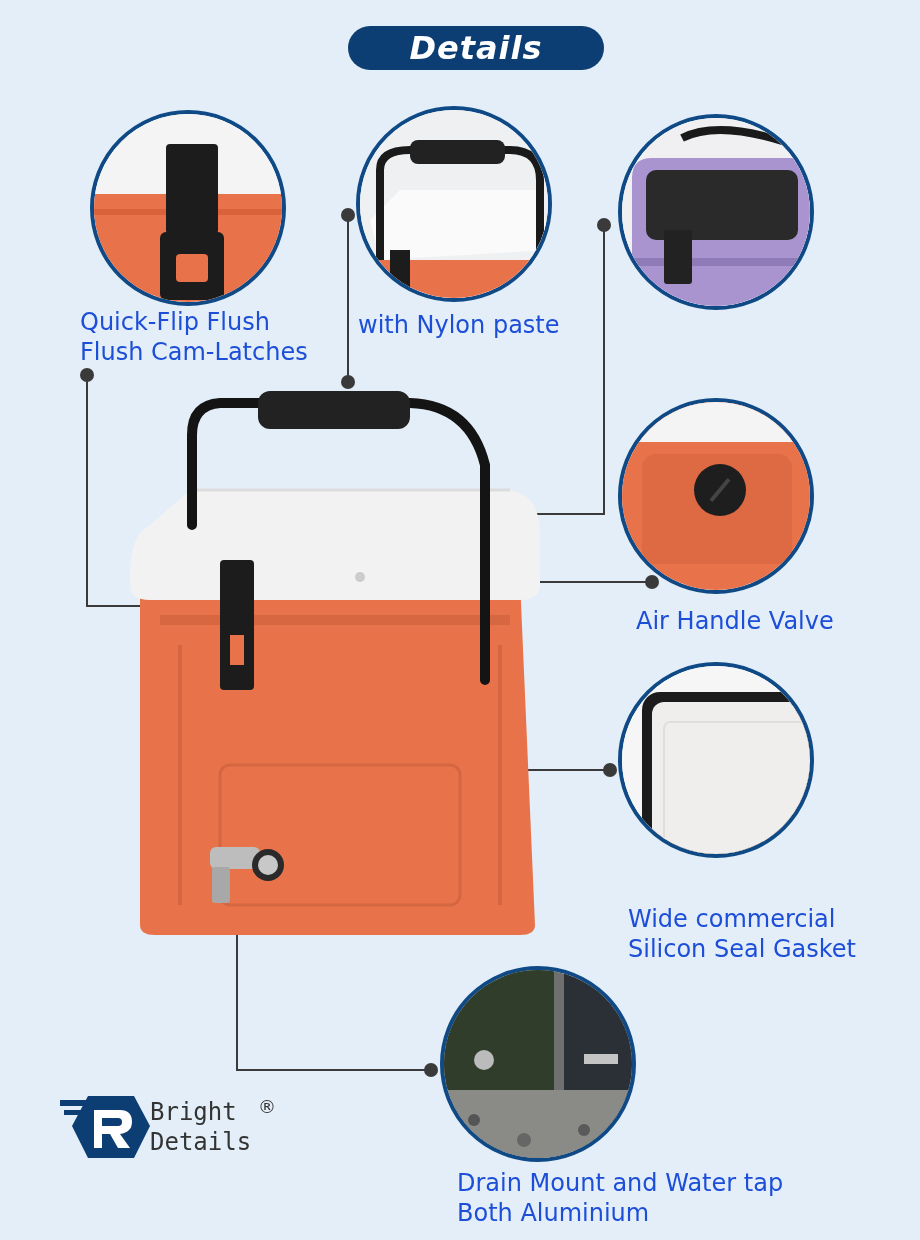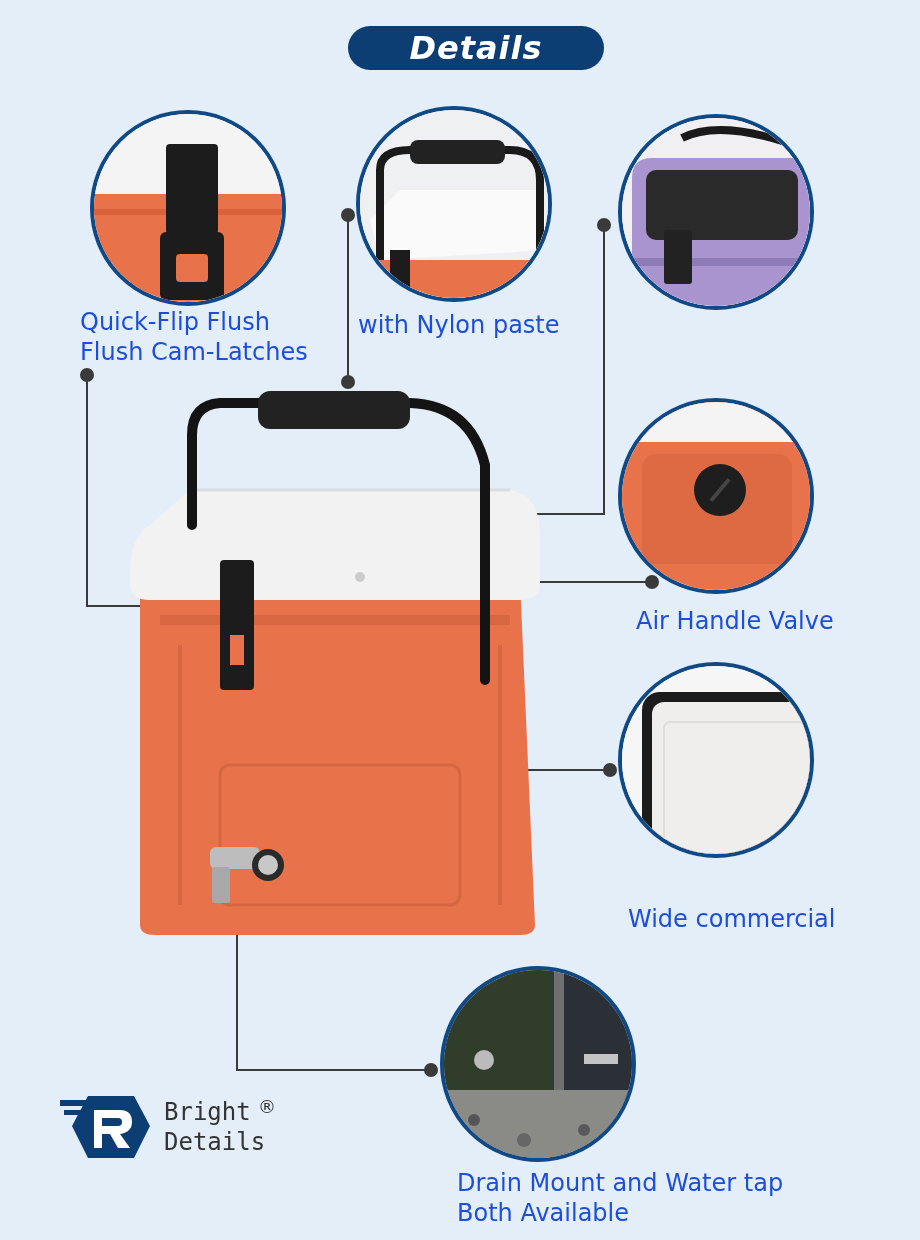--- a/index.html
+++ b/index.html
@@ -4,21 +4,21 @@
 <style>
   * { box-sizing: border-box; margin: 0; padding: 0; }
   body { width: 920px; height: 1240px; background: #e3eef8; font-family: "DejaVu Sans", sans-serif; position: relative; overflow: hidden; }
   .title-pill { position: absolute; left: 348px; top: 26px; width: 256px; height: 44px; background: #0c3d73; border-radius: 28px; color: #fff; font-size: 32px; font-weight: bold; display: flex; align-items: center; justify-content: center; letter-spacing: 1px; font-style: italic; }
   .circle { position: absolute; border-radius: 50%; border: 4px solid #0f4a86; overflow: hidden; background: #fff; }
   .label { position: absolute; font-size: 24px; color: #1d4ed8; line-height: 30px; }
   .line { position: absolute; background: #3a3a3a; }
   .dot { position: absolute; width: 14px; height: 14px; border-radius: 50%; background: #3a3a3a; }
   .cooler { position: absolute; }
   .logo { position: absolute; left: 58px; top: 1092px; display: flex; align-items: center; }
-  .brand-text { font-family: "DejaVu Sans Mono", monospace; font-size: 24px; color: #333; line-height: 30px; margin-left: 14px; }
+  .brand-text { font-family: "DejaVu Sans Mono", monospace; font-size: 24px; color: #333; line-height: 30px; }
   .reg { position: absolute; left: 258px; top: 1096px; font-size: 18px; color: #333; }
 </style>
 </head>
 <body>
 
 <div class="title-pill">Details</div>
 
 <div class="circle" style="left:90px;top:110px;width:196px;height:196px;">
   <svg width="196" height="196" viewBox="0 0 196 196">
     <rect width="196" height="80" fill="#f4f4f4"></rect>
@@ -75,38 +75,39 @@
 <div class="circle" style="left:618px;top:662px;width:196px;height:196px;">
   <svg width="196" height="196" viewBox="0 0 196 196">
     <rect width="196" height="196" fill="#f6f6f6"></rect>
     <rect x="20" y="26" width="200" height="200" rx="18" fill="#1c1c1c"></rect>
     <rect x="30" y="36" width="190" height="190" rx="12" fill="#f0eeec"></rect>
     <rect x="42" y="56" width="170" height="150" rx="6" fill="none" stroke="#e0deda" stroke-width="2"></rect>
   </svg>
 </div>
 <div class="label" style="left:628px;top:868px;margin-top:36px;">
   <div>Wide commercial</div>
+    <div>Silicon Seal Gasket</div>
 </div>
 
 <div class="circle" style="left:440px;top:966px;width:196px;height:196px;">
   <svg width="196" height="196" viewBox="0 0 196 196">
     <rect width="196" height="196" fill="#6f6f6f"></rect>
     <rect x="0" y="0" width="110" height="120" fill="#2f3d2a"></rect>
     <rect x="120" y="0" width="76" height="130" fill="#2b3036"></rect>
     <rect y="120" width="196" height="76" fill="#8a8a86"></rect>
     <circle cx="40" cy="90" r="10" fill="#bbb"></circle>
     <rect x="140" y="84" width="34" height="10" fill="#c4c4c4"></rect>
     <circle cx="30" cy="150" r="6" fill="#555"></circle>
       <circle cx="80" cy="170" r="7" fill="#666"></circle>
       <circle cx="140" cy="160" r="6" fill="#5a5a5a"></circle>
   </svg>
 </div>
 <div class="label" style="left:457px;top:1168px;">
   <div>Drain Mount and Water tap</div>
-    <div>Both Available</div>
+    <div>Both Aluminium</div>
 </div>
 
 <div class="dot" style="left:80px;top:368px;"></div>
 <div class="line" style="left:86px;top:375px;width:2px;height:231px;"></div>
 <div class="line" style="left:86px;top:605px;width:120px;height:2px;"></div>
 <div class="dot" style="left:198px;top:599px;"></div>
 
 <div class="dot" style="left:341px;top:375px;"></div>
 <div class="line" style="left:347px;top:212px;width:2px;height:170px;"></div>
 <div class="dot" style="left:341px;top:208px;"></div>

